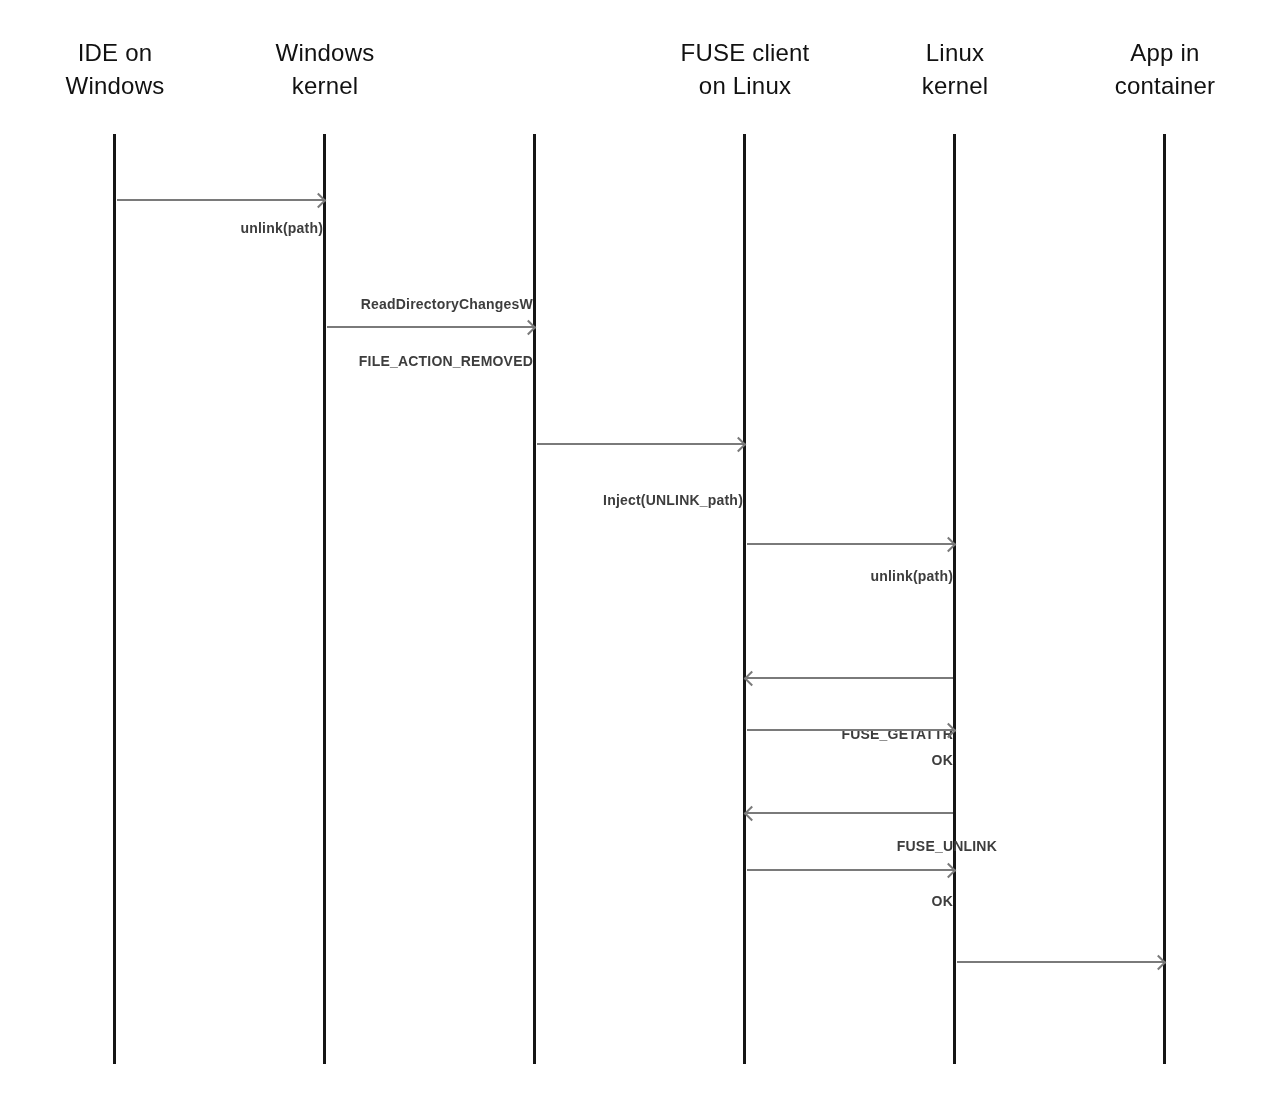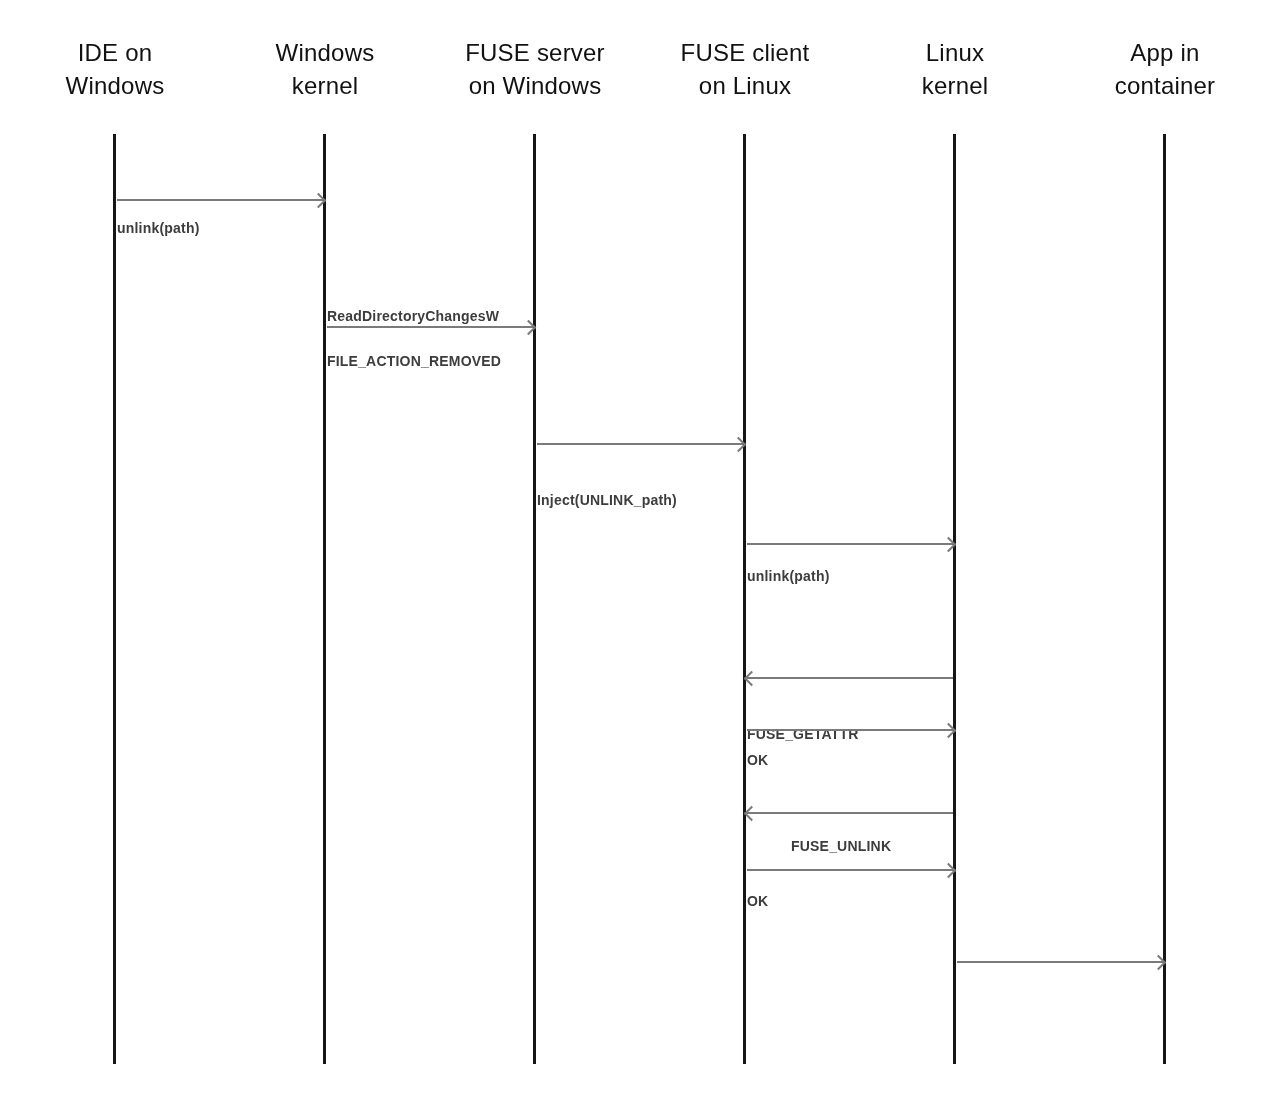--- a/index.html
+++ b/index.html
@@ -56,60 +56,58 @@
     transform:rotate(45deg);
   }
   .head.left{
     left:-1px;
     top:-4.5px;
     transform:rotate(225deg);
   }
   .mlabel{
     position:absolute;
     width:206px;
-    text-align:left;
+    text-align:right;
     font-size:14px;
     font-weight:bold;
     line-height:20px;
     color:var(--label);
     white-space:pre-line;
     letter-spacing:0.2px;
   }
 </style>
 </head>
 <body>
 
 <div class="stage">
 
   <div class="actor" style="left:10px">IDE on
 Windows</div>
   <div class="actor" style="left:220px">Windows
 kernel</div>
-  <div class="actor" style="left:430px">FUSE server
-on Windows</div>
   <div class="actor" style="left:640px">FUSE client
 on Linux</div>
   <div class="actor" style="left:850px">Linux
 kernel</div>
   <div class="actor" style="left:1060px">App in
 container</div>
 
   <div class="lifeline" style="left:113px"></div>
   <div class="lifeline" style="left:323px"></div>
   <div class="lifeline" style="left:533px"></div>
   <div class="lifeline" style="left:743px"></div>
   <div class="lifeline" style="left:953px"></div>
   <div class="lifeline" style="left:1163px"></div>
 
   <div class="mline" style="left:117px;top:199px;width:206px">
     <span class="head right"></span>
   </div>
   <div class="mlabel" style="left:117px;top:218px">unlink(path)</div>
 
-  <div class="mlabel" style="left:327px;top:306px">ReadDirectoryChangesW</div>
+  <div class="mlabel" style="left:327px;top:294px">ReadDirectoryChangesW</div>
   <div class="mline" style="left:327px;top:326px;width:206px">
     <span class="head right"></span>
   </div>
   <div class="mlabel" style="left:327px;top:351px">FILE_ACTION_REMOVED</div>
 
   <div class="mline" style="left:537px;top:443px;width:206px">
     <span class="head right"></span>
   </div>
   <div class="mlabel" style="left:537px;top:490px">Inject(UNLINK_path)</div>
 

